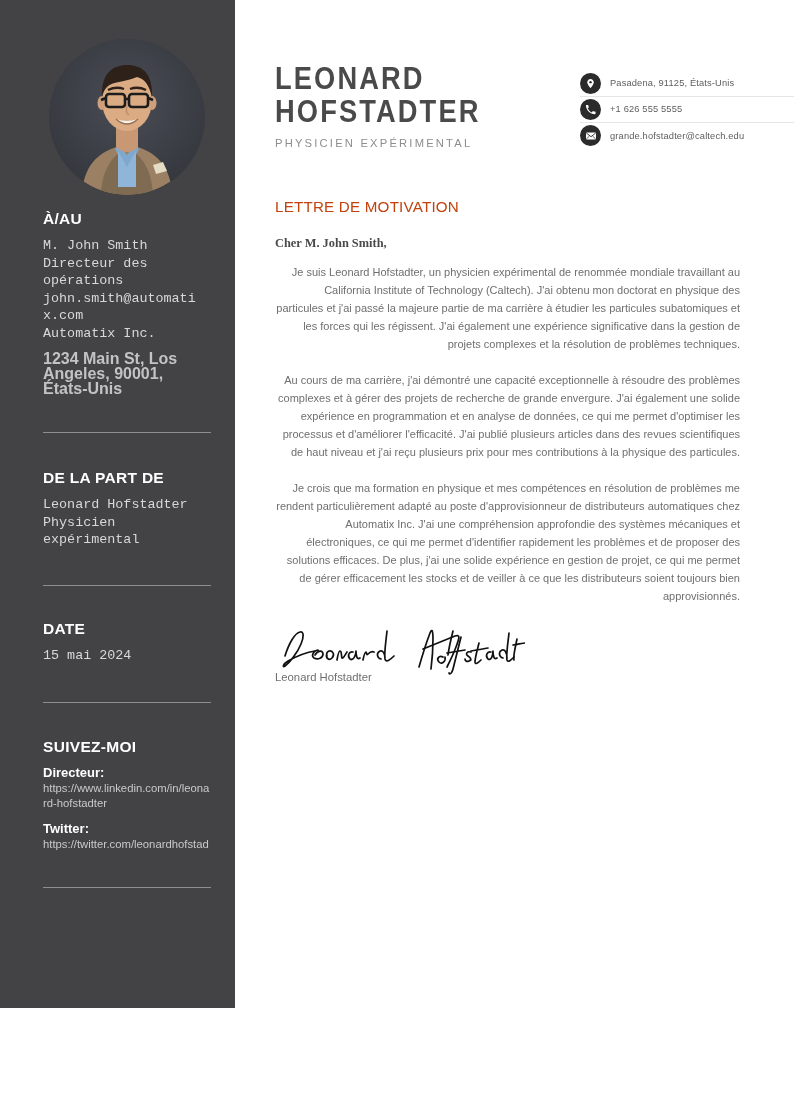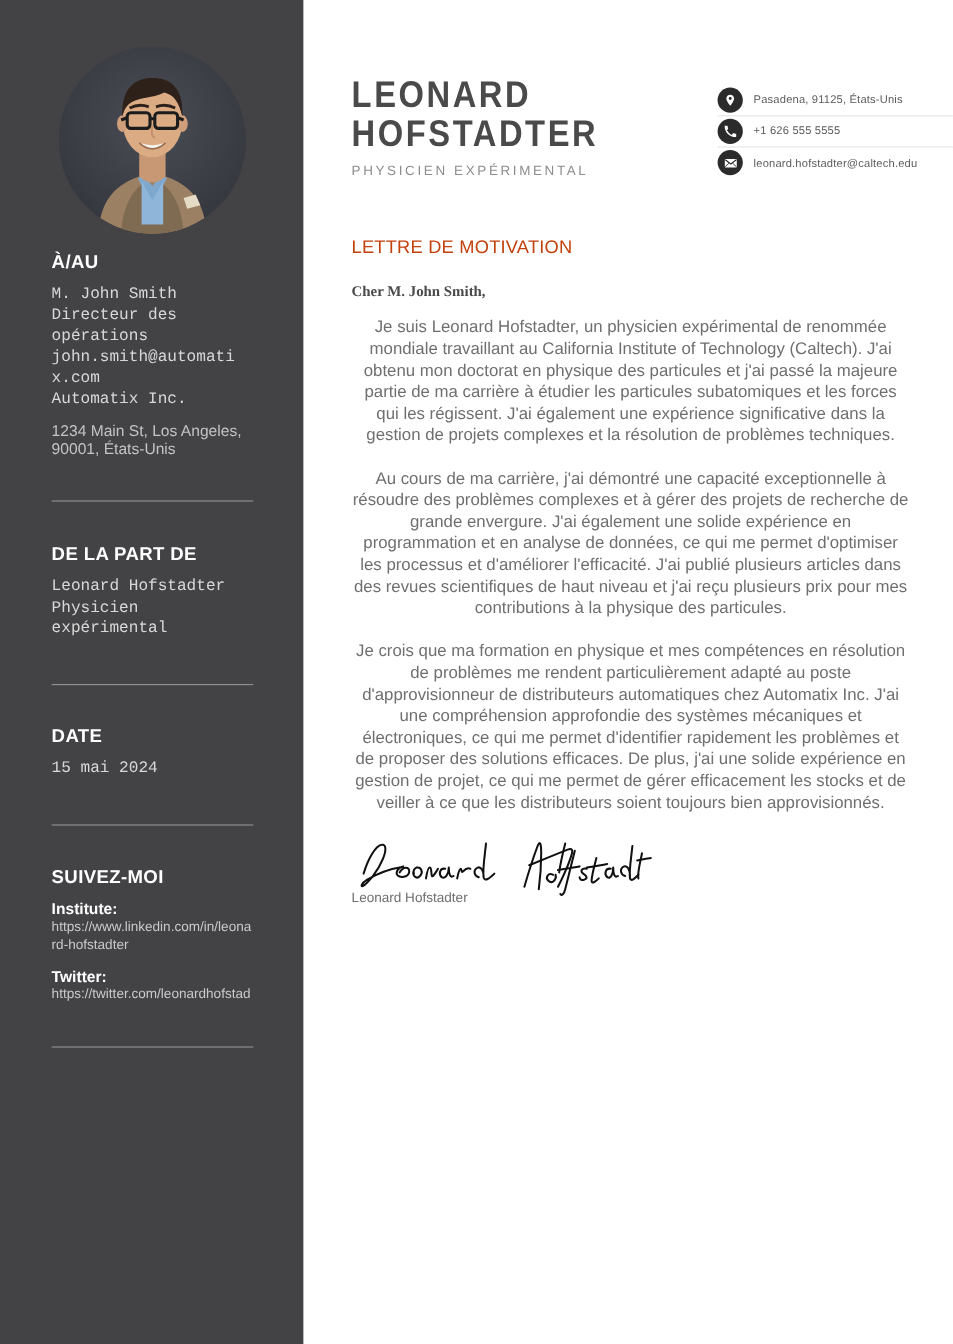--- a/index.html
+++ b/index.html
@@ -8,21 +8,21 @@
     font-family:"Liberation Sans", sans-serif;
     background:#ffffff;
     position:relative;
     overflow:hidden;
   }
   .page { position:relative; width:794px; height:1120px; background:#fff; }
 
   
   .sidebar {
     position:absolute; left:0; top:0;
-    width:253px; height:1120px;
+    width:253px; height:1008px;
     background:#434346;
     padding:0;
   }
   .photo-wrap {
     position:absolute; left:49px; top:39px;
     width:156px; height:156px;
     border-radius:50%;
     overflow:hidden;
     background:#3a3d44;
   }
@@ -39,23 +39,23 @@
   }
   .side-line {
     color:#d8d8d8;
     font-size:13.4px;
     line-height:17.5px;
     font-weight:300;
     font-family:Liberation Mono, monospace;
   }
   .side-small {
     color:#c3c3c3;
-    font-size:13px;
+    font-size:16px;
     line-height:15px;
-    font-weight:400;
+    font-weight:700;
   }
   .side-sub {
     color:#ffffff;
     font-size:13px;
     font-weight:bold;
     margin-top:11px;
     margin-bottom:1px;
   }
   .side-url {
     color:#c9c9c9;
@@ -64,21 +64,21 @@
     word-break:break-all;
     font-weight:300;
   }
   .divider {
     height:1px; background:#8e8e90;
     margin:0; width:168px;
   }
   .blk { margin-bottom:0; }
 
   
-  .main { position:absolute; left:253px; top:0; width:541px; height:1120px; background:#fff; }
+  .main { position:absolute; left:235px; top:0; width:541px; height:1120px; background:#fff; }
 
   .header { position:absolute; left:40px; top:62px; width:470px; height:110px; }
 
   .name {
     font-family:"Liberation Sans Narrow","Liberation Sans", sans-serif;
     font-weight:bold;
     font-size:31px;
     line-height:33px;
     letter-spacing:2.4px;
     color:#4a4a4a;
@@ -119,25 +119,25 @@
     margin-bottom:21px;
   }
   .salutation {
     font-family:"Liberation Serif", serif;
     font-weight:bold;
     font-size:12.4px;
     color:#4a4a4a;
     margin-bottom:12px;
   }
   .para {
-    font-size:14px;
+    font-size:11px;
     line-height:18px;
     color:#6f6f6f;
     margin-bottom:18px;
-    text-align:center;
+    text-align:right;
   }
   .closing {
     font-size:11.9px; color:#6f6f6f;
     margin-top:52px;
   }
   .sig-wrap { margin-top:4px; height:58px; position:relative; }
   .sig-svg { position:absolute; left:0; top:0; }
   .sig-name { font-size:11.3px; color:#6f6f6f; margin-top:0; }
 </style>
 </head>
@@ -222,21 +222,21 @@
         <div class="side-h">DATE</div>
         <div class="side-line">15 mai 2024</div>
       </div>
 
       <div class="divider" style="margin-top:38px;"></div>
 
       <div class="blk" style="margin-top:35px;">
         <div class="side-h" style="">SUIVEZ-MOI</div>
 
         <div>
-          <div class="side-sub" style="margin-top:0;">Institute:</div>
+          <div class="side-sub" style="margin-top:0;">Directeur:</div>
           <div class="side-url">https://www.linkedin.com/in/leonard-hofstadter</div>
         </div>
 
         <div>
           <div class="side-sub">Twitter:</div>
           <div class="side-url">https://twitter.com/leonardhofstad</div>
         </div>
       </div>
 
       <div class="divider" style="margin-top:35px;"></div>
@@ -276,21 +276,21 @@
 
         <div class="crow">
           <span class="cicon">
             <svg width="12" height="12" viewBox="0 0 24 24" fill="#ffffff">
               <rect x="2" y="5" width="20" height="14" rx="1.6"></rect>
               <path d="M2.8 6.2 L12 13.4 L21.2 6.2" stroke="#2b2b2b" stroke-width="1.8" fill="none"></path>
               <path d="M2.8 17.8 L9 12" stroke="#2b2b2b" stroke-width="1.5" fill="none"></path>
               <path d="M21.2 17.8 L15 12" stroke="#2b2b2b" stroke-width="1.5" fill="none"></path>
             </svg>
           </span>
-          <span class="ctext">leonard.hofstadter@caltech.edu</span>
+          <span class="ctext">grande.hofstadter@caltech.edu</span>
         </div>
 
       </div>
     </div>
 
     <div class="letter">
       <div class="letter-title">LETTRE DE MOTIVATION</div>
       <div class="salutation">Cher M. John Smith,</div>
 
       <p class="para">Je suis Leonard Hofstadter, un physicien expérimental de renommée mondiale travaillant au California Institute of Technology (Caltech). J'ai obtenu mon doctorat en physique des particules et j'ai passé la majeure partie de ma carrière à étudier les particules subatomiques et les forces qui les régissent. J'ai également une expérience significative dans la gestion de projets complexes et la résolution de problèmes techniques.</p>

